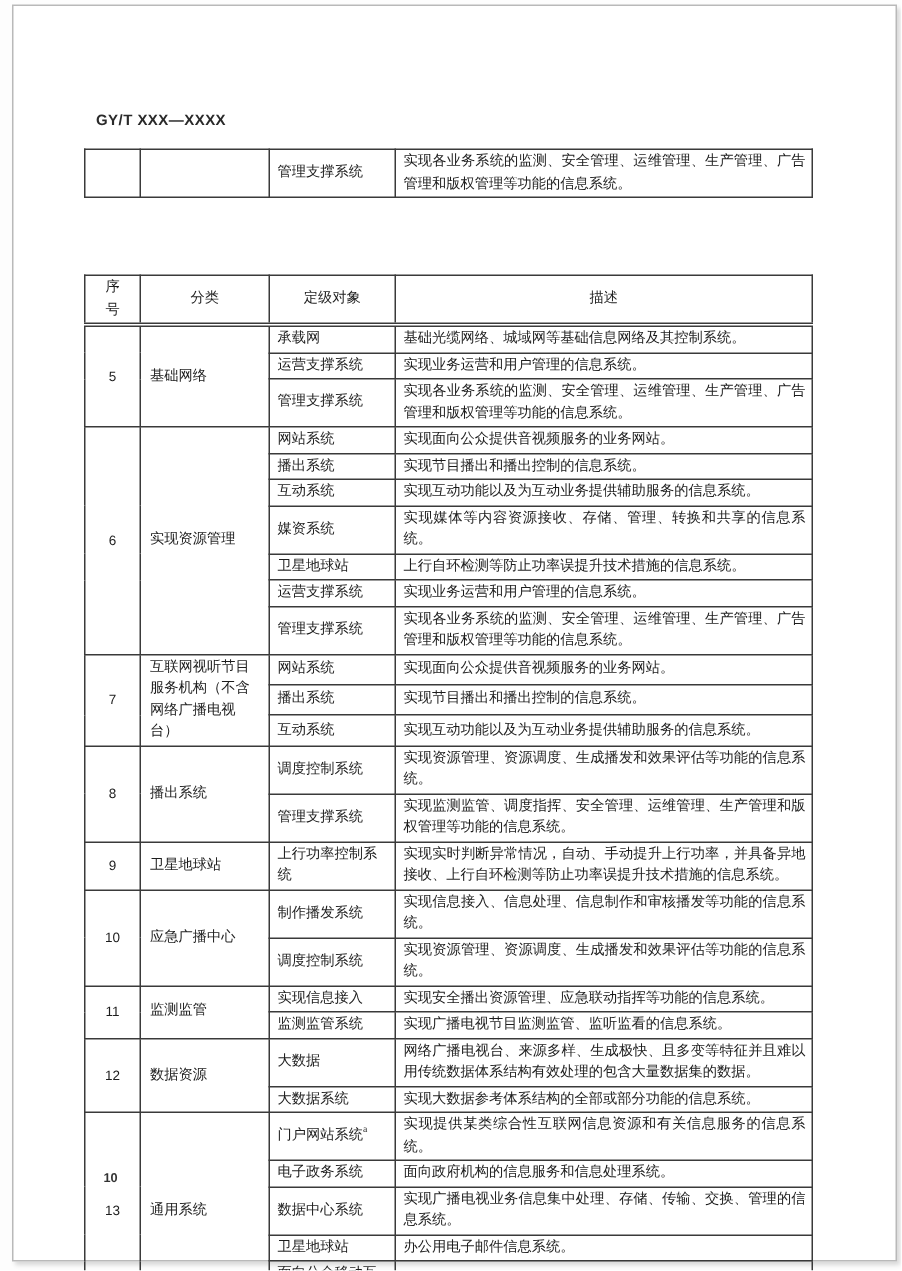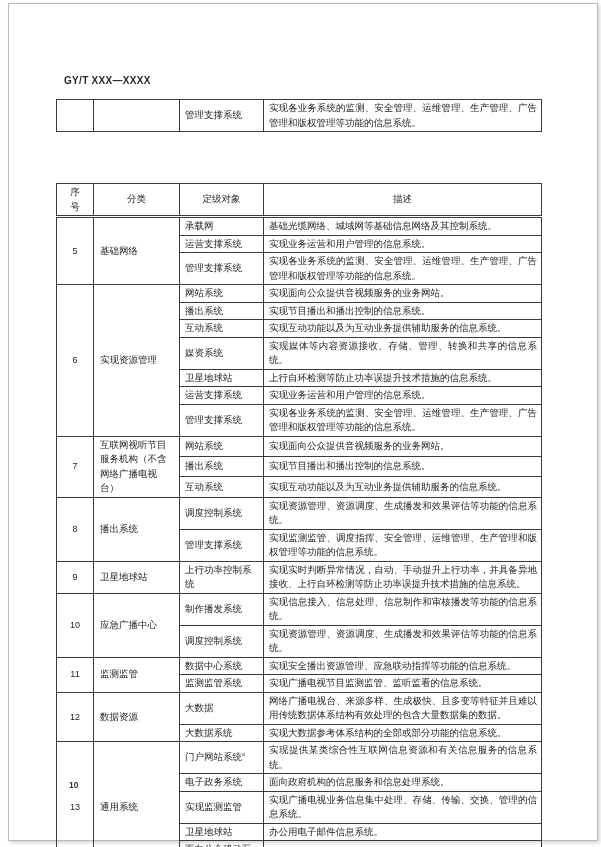--- a/index.html
+++ b/index.html
@@ -159,21 +159,21 @@
           <td class="desc">实现信息接入、信息处理、信息制作和审核播发等功能的信息系统。</td>
         </tr>
         <tr>
           <td class="tgt">调度控制系统</td>
           <td class="desc">实现资源管理、资源调度、生成播发和效果评估等功能的信息系统。</td>
         </tr>
 
         <tr>
           <td class="seq" rowspan="2">11</td>
           <td class="cat" rowspan="2">监测监管</td>
-          <td class="tgt">数据中心系统</td>
+          <td class="tgt">实现信息接入</td>
           <td class="desc">实现安全播出资源管理、应急联动指挥等功能的信息系统。</td>
         </tr>
         <tr>
           <td class="tgt">监测监管系统</td>
           <td class="desc">实现广播电视节目监测监管、监听监看的信息系统。</td>
         </tr>
 
         <tr>
           <td class="seq" rowspan="2">12</td>
           <td class="cat" rowspan="2">数据资源</td>
@@ -189,21 +189,21 @@
           <td class="seq" rowspan="5">13</td>
           <td class="cat" rowspan="5">通用系统</td>
           <td class="tgt"><span>门户网站系统</span><sup class="fnote">a</sup></td>
           <td class="desc">实现提供某类综合性互联网信息资源和有关信息服务的信息系统。</td>
         </tr>
         <tr>
           <td class="tgt">电子政务系统</td>
           <td class="desc">面向政府机构的信息服务和信息处理系统。</td>
         </tr>
         <tr>
-          <td class="tgt">实现监测监管</td>
+          <td class="tgt">数据中心系统</td>
           <td class="desc">实现广播电视业务信息集中处理、存储、传输、交换、管理的信息系统。</td>
         </tr>
         <tr>
           <td class="tgt">卫星地球站</td>
           <td class="desc">办公用电子邮件信息系统。</td>
         </tr>
         <tr>
           <td class="tgt">面向公众移动互联系统</td>
           <td class="desc">实现面向社会公众提供信息服务的具有移动客户端的信息系统。</td>
         </tr>

